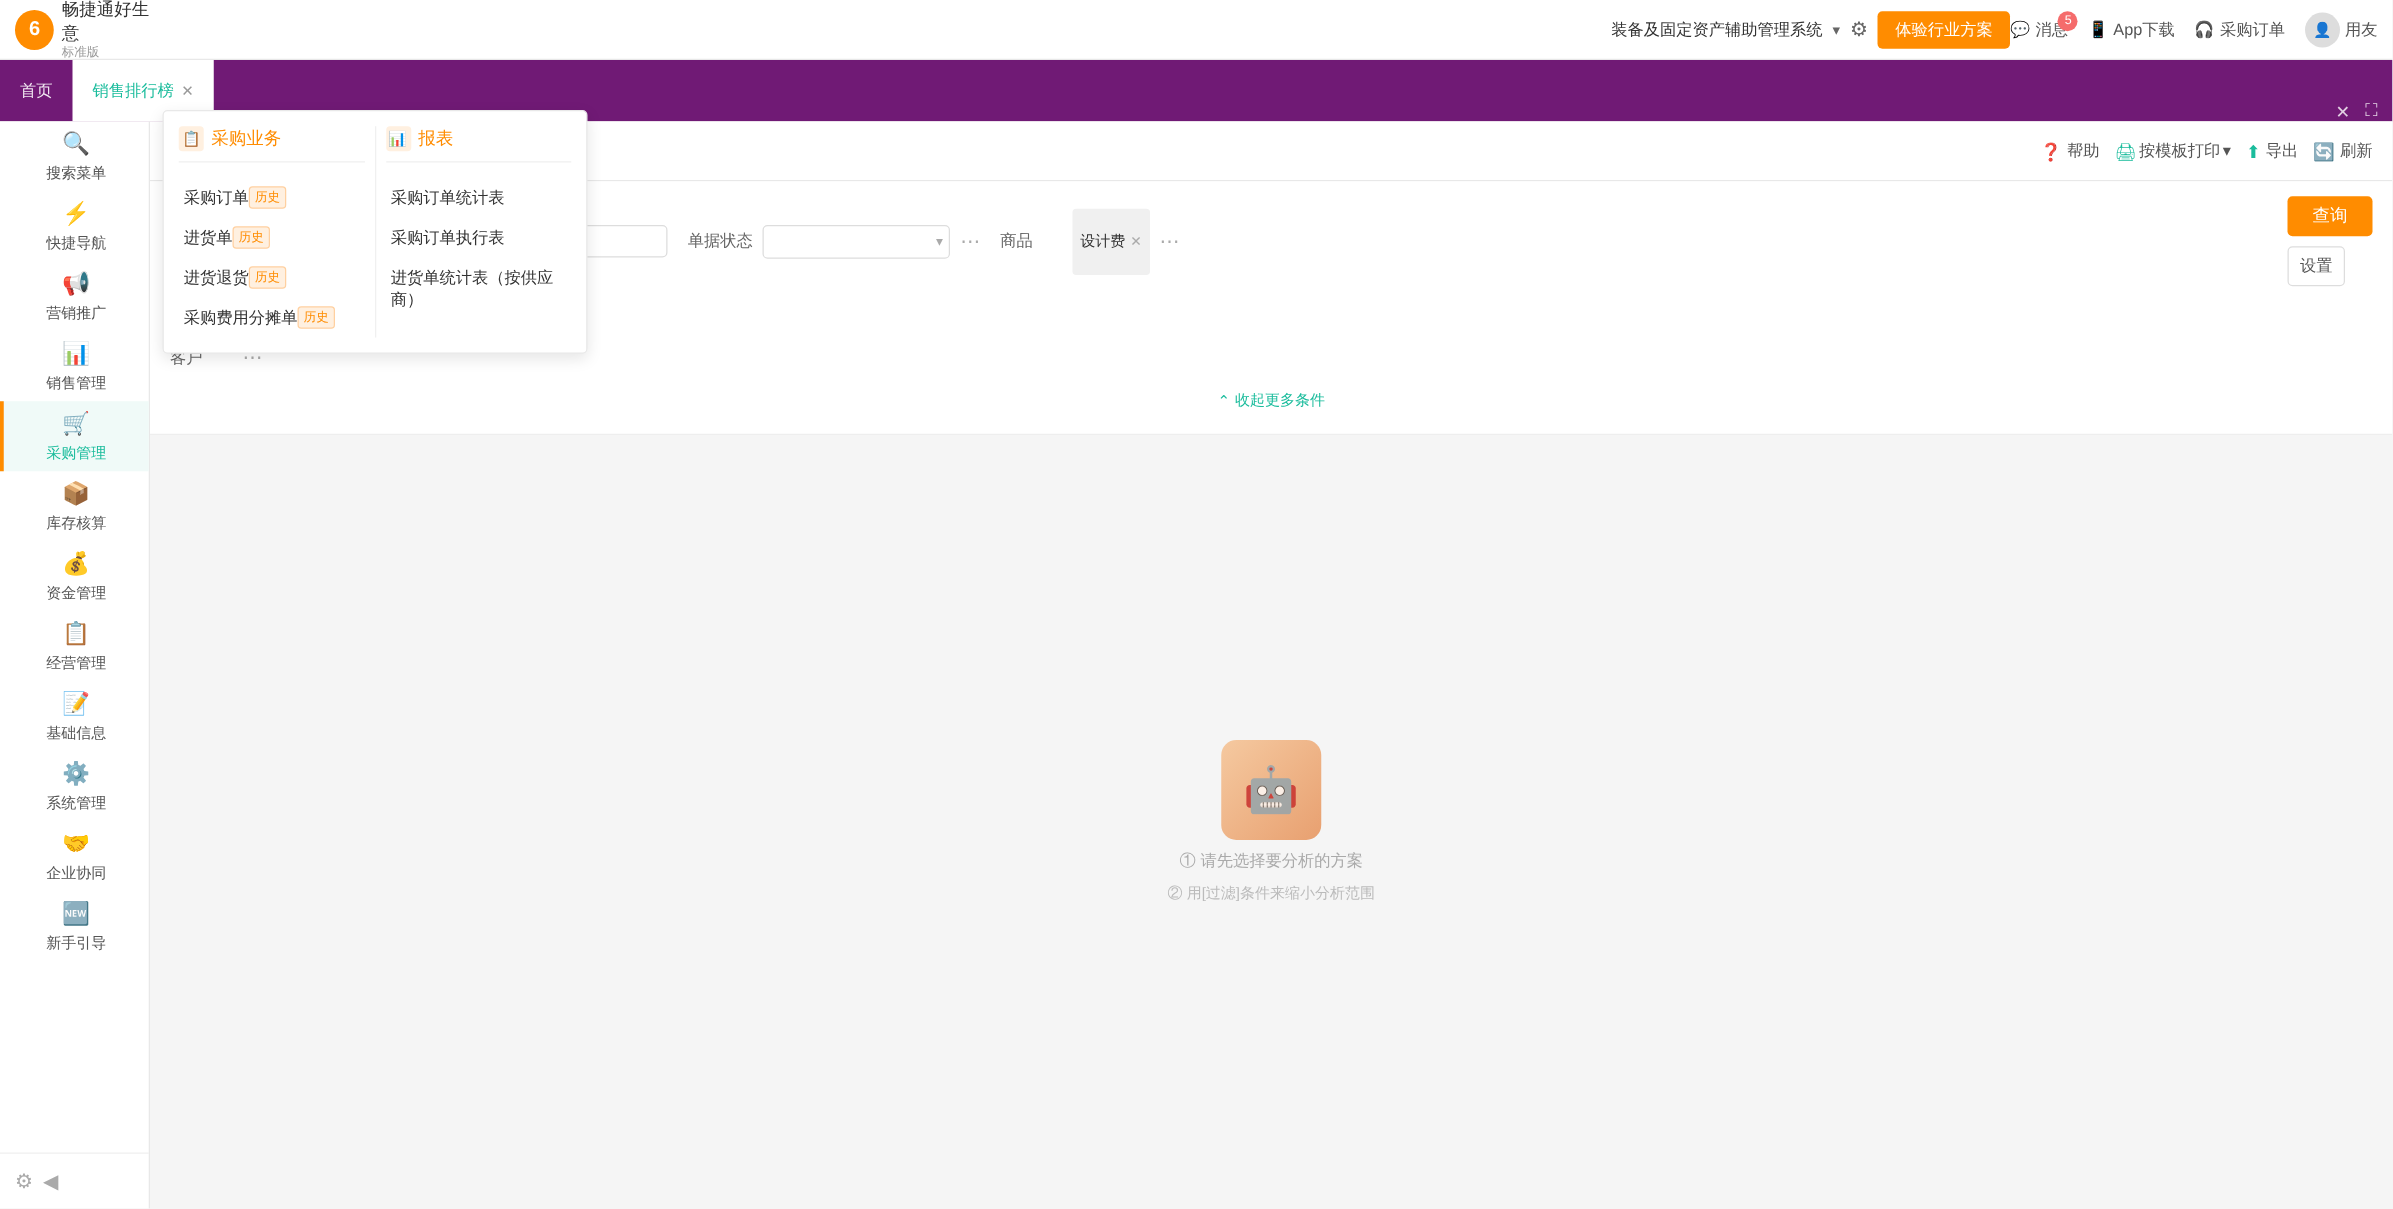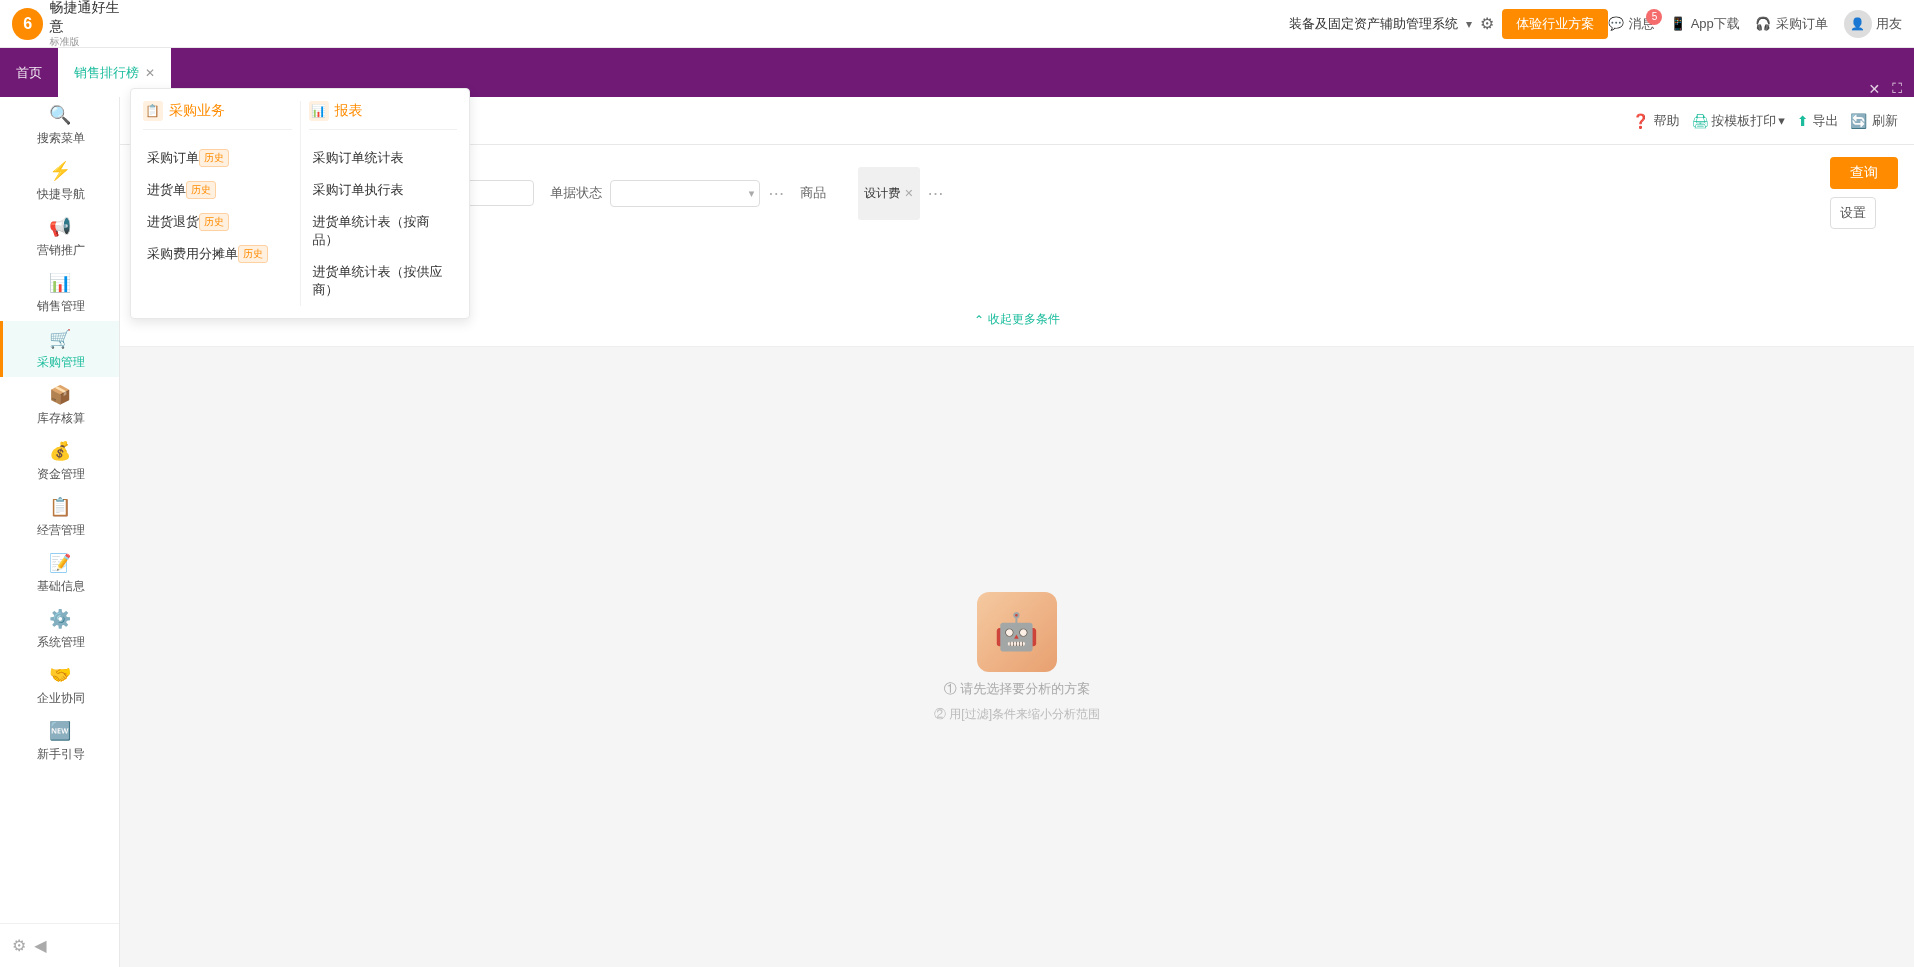--- a/index.html
+++ b/index.html
@@ -676,20 +676,17 @@
         <div class="col-icon">📊</div>
         <span>报表</span>
       </div>
       <div class="dropdown-menu-item">
         <span>采购订单统计表</span>
       </div>
       <div class="dropdown-menu-item">
         <span>采购订单执行表</span>
       </div>
       <div class="dropdown-menu-item">
-        <span>进货单统计表（按商品）</span>
-      </div>
-      <div class="dropdown-menu-item">
         <span>进货单统计表（按供应商）</span>
       </div>
     </div>
   </div>
 </div>
 
 </body></html>

